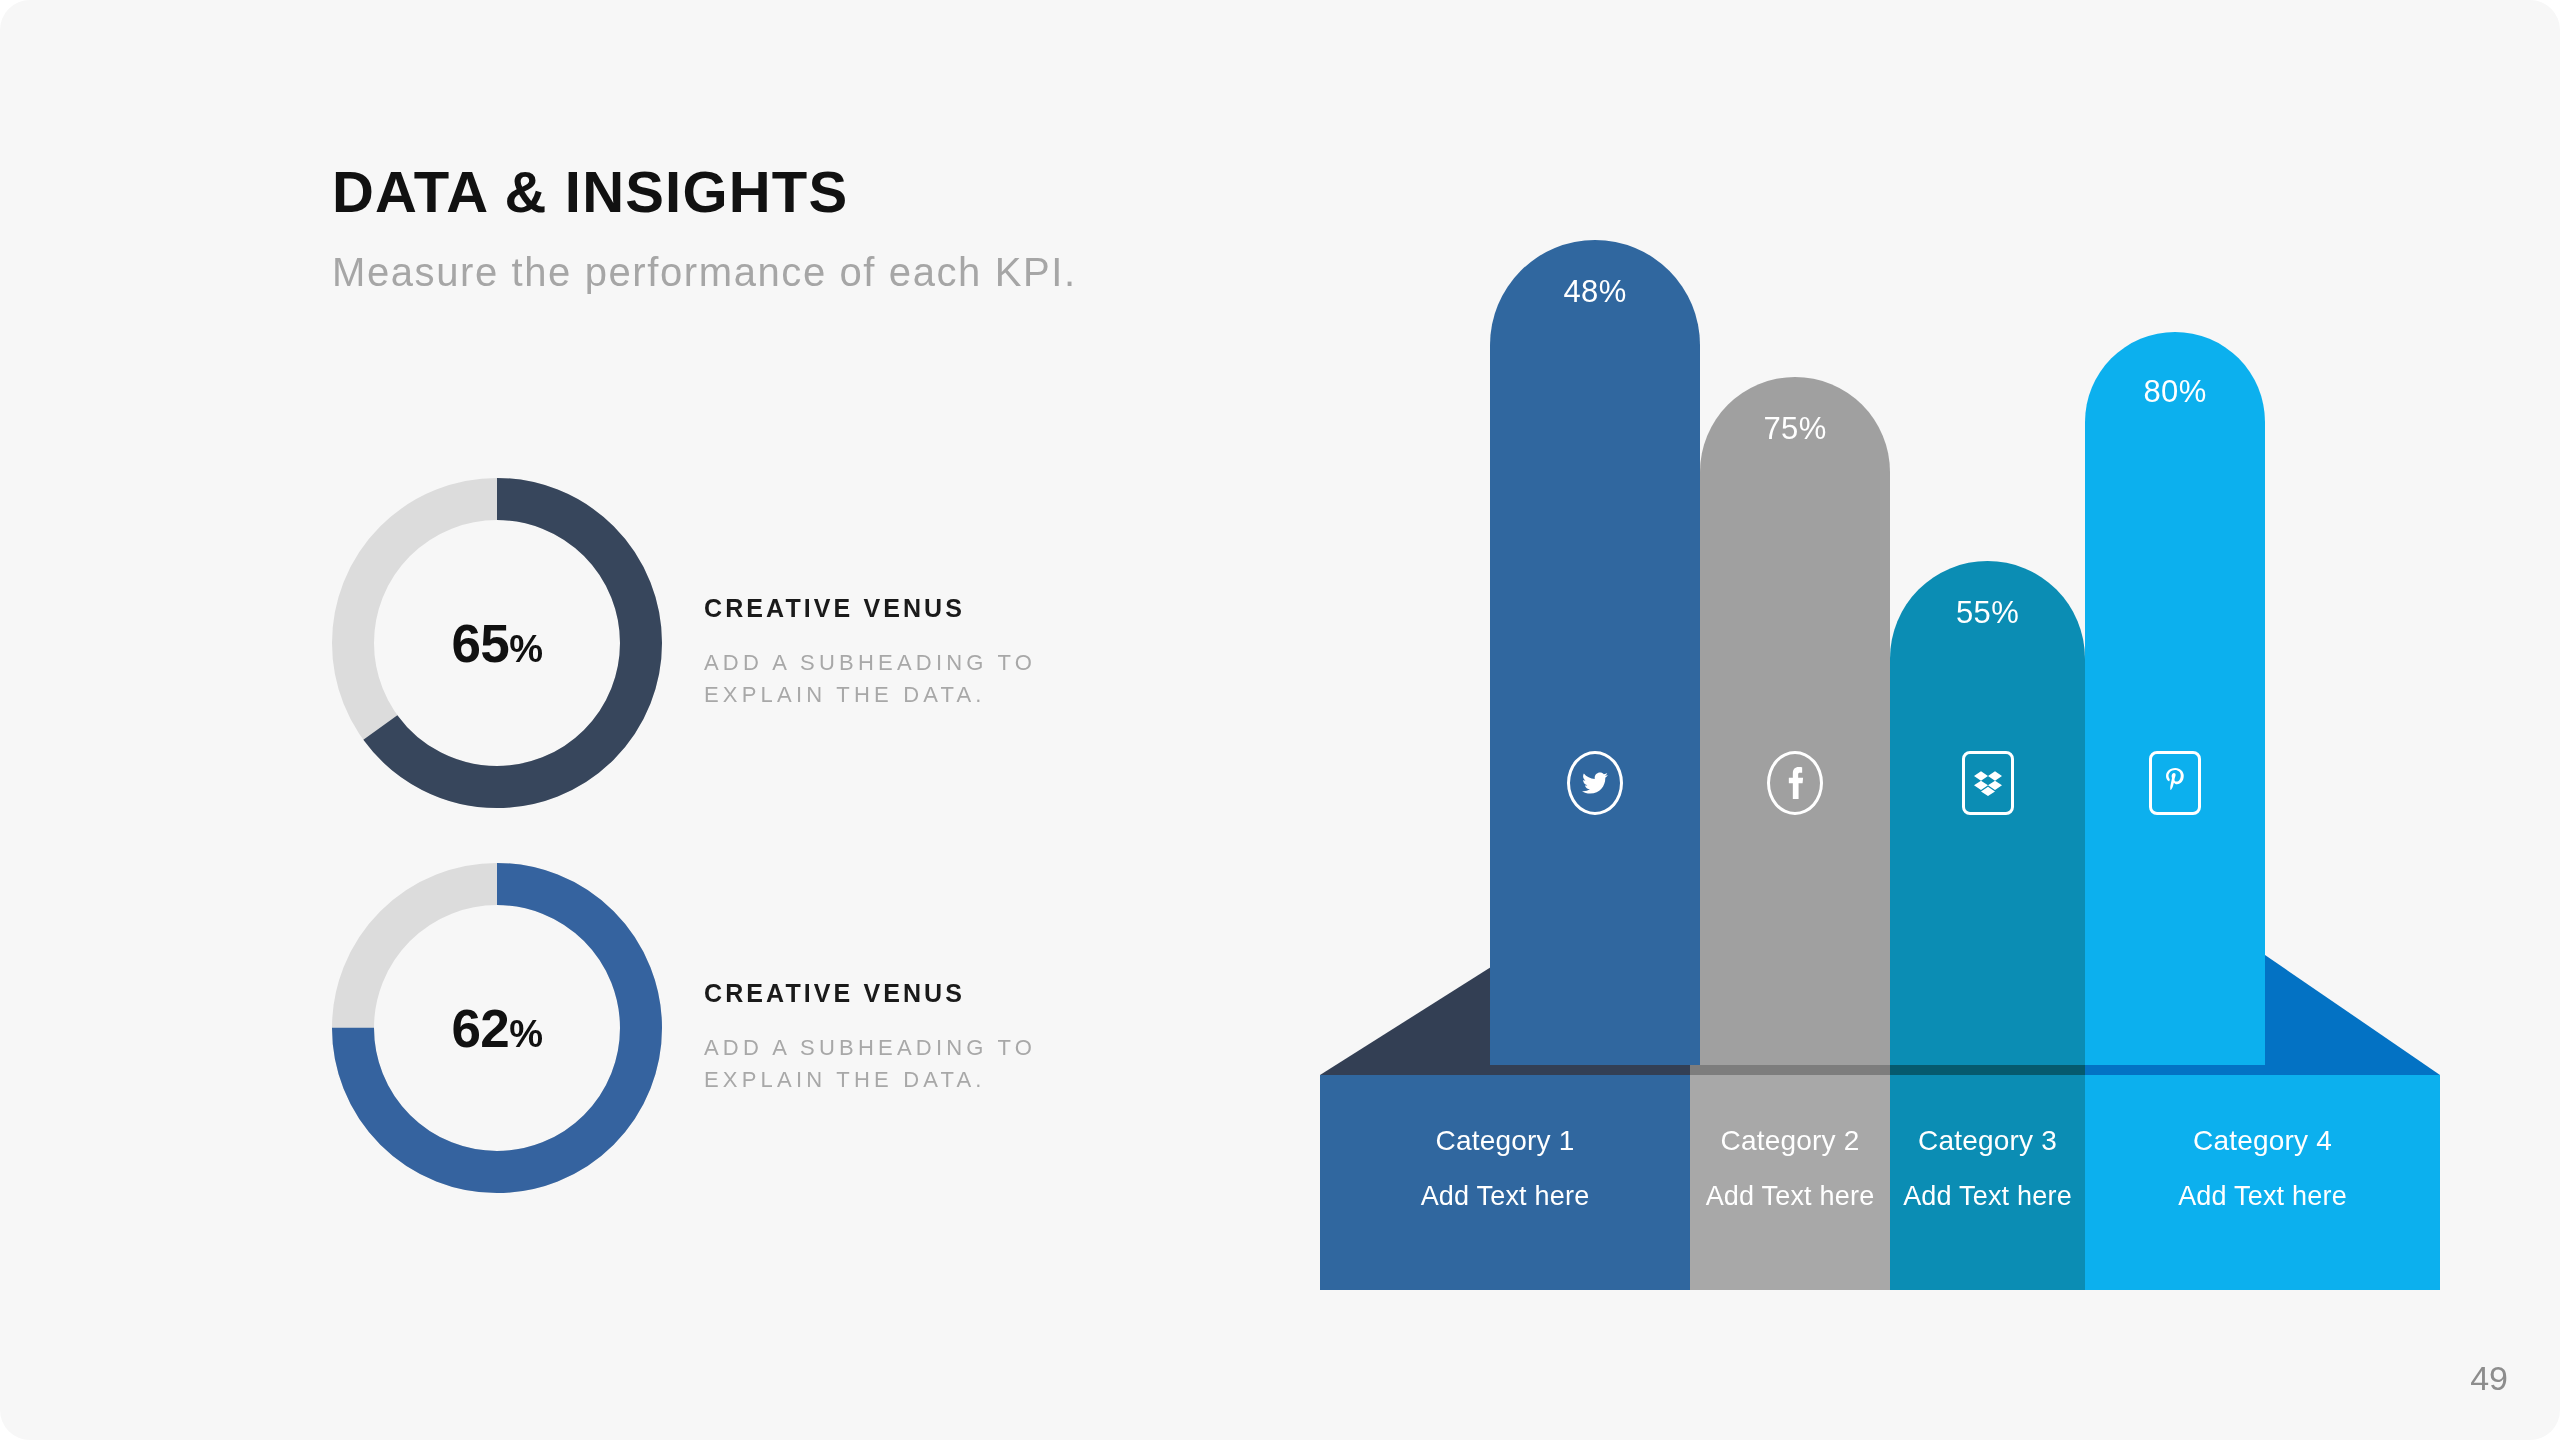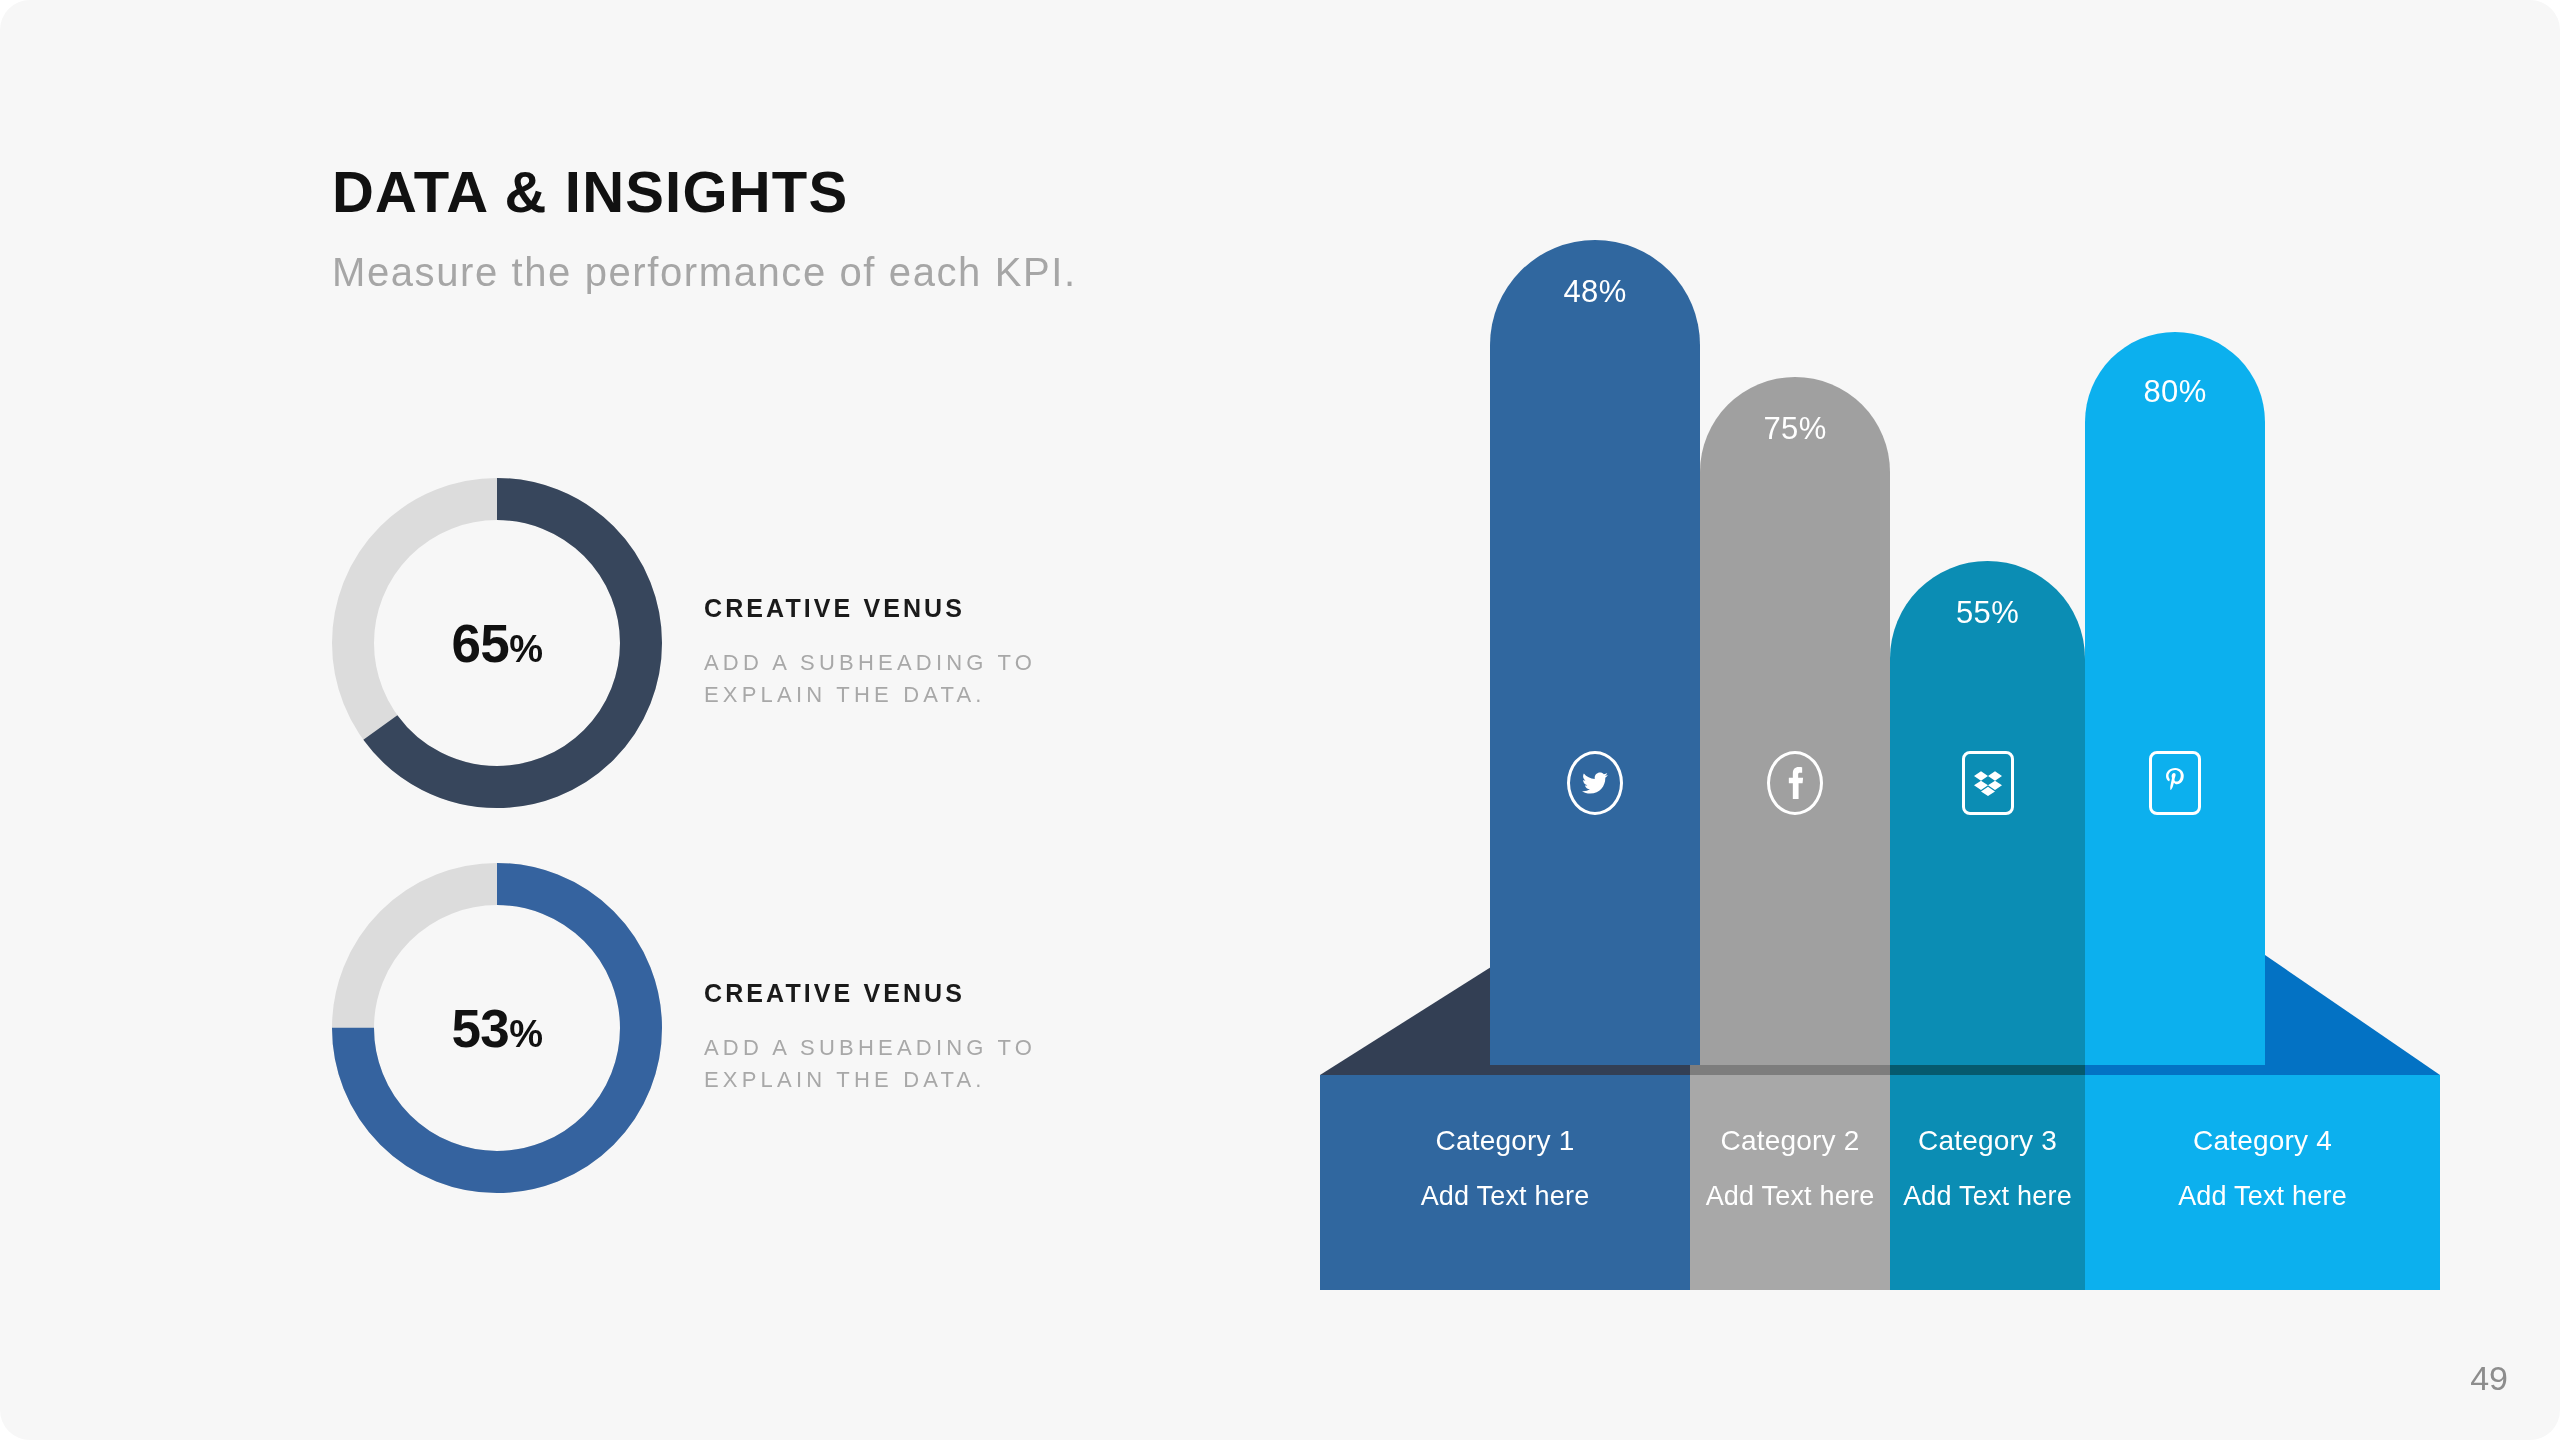--- a/index.html
+++ b/index.html
@@ -205,21 +205,21 @@
     </div>
   </div>
 
   <div class="kpi-row" style="left:332px; top:863px; width:900px; height:330px;">
     <div class="donut-wrap">
       <svg viewBox="0 0 330 330" xmlns="http://www.w3.org/2000/svg">
         <circle cx="165" cy="165" r="144" fill="none" stroke="#dcdcdc" stroke-width="42"></circle>
         <circle id="arc2" cx="165" cy="165" r="144" fill="none" stroke="#35639f" stroke-width="42" transform="rotate(-90 165 165)" stroke-dasharray="678.6 904.8"></circle>
       </svg>
       <div class="donut-center">
-        <span class="donut-value"><span>53</span><span class="pct">%</span></span>
+        <span class="donut-value"><span>62</span><span class="pct">%</span></span>
       </div>
     </div>
     <div class="kpi-text" style="top:116px;">
       <div class="kpi-heading">CREATIVE VENUS</div>
       <div class="kpi-sub">
         <div>ADD A SUBHEADING TO</div>
         <div>EXPLAIN THE DATA.</div>
       </div>
     </div>
   </div>

